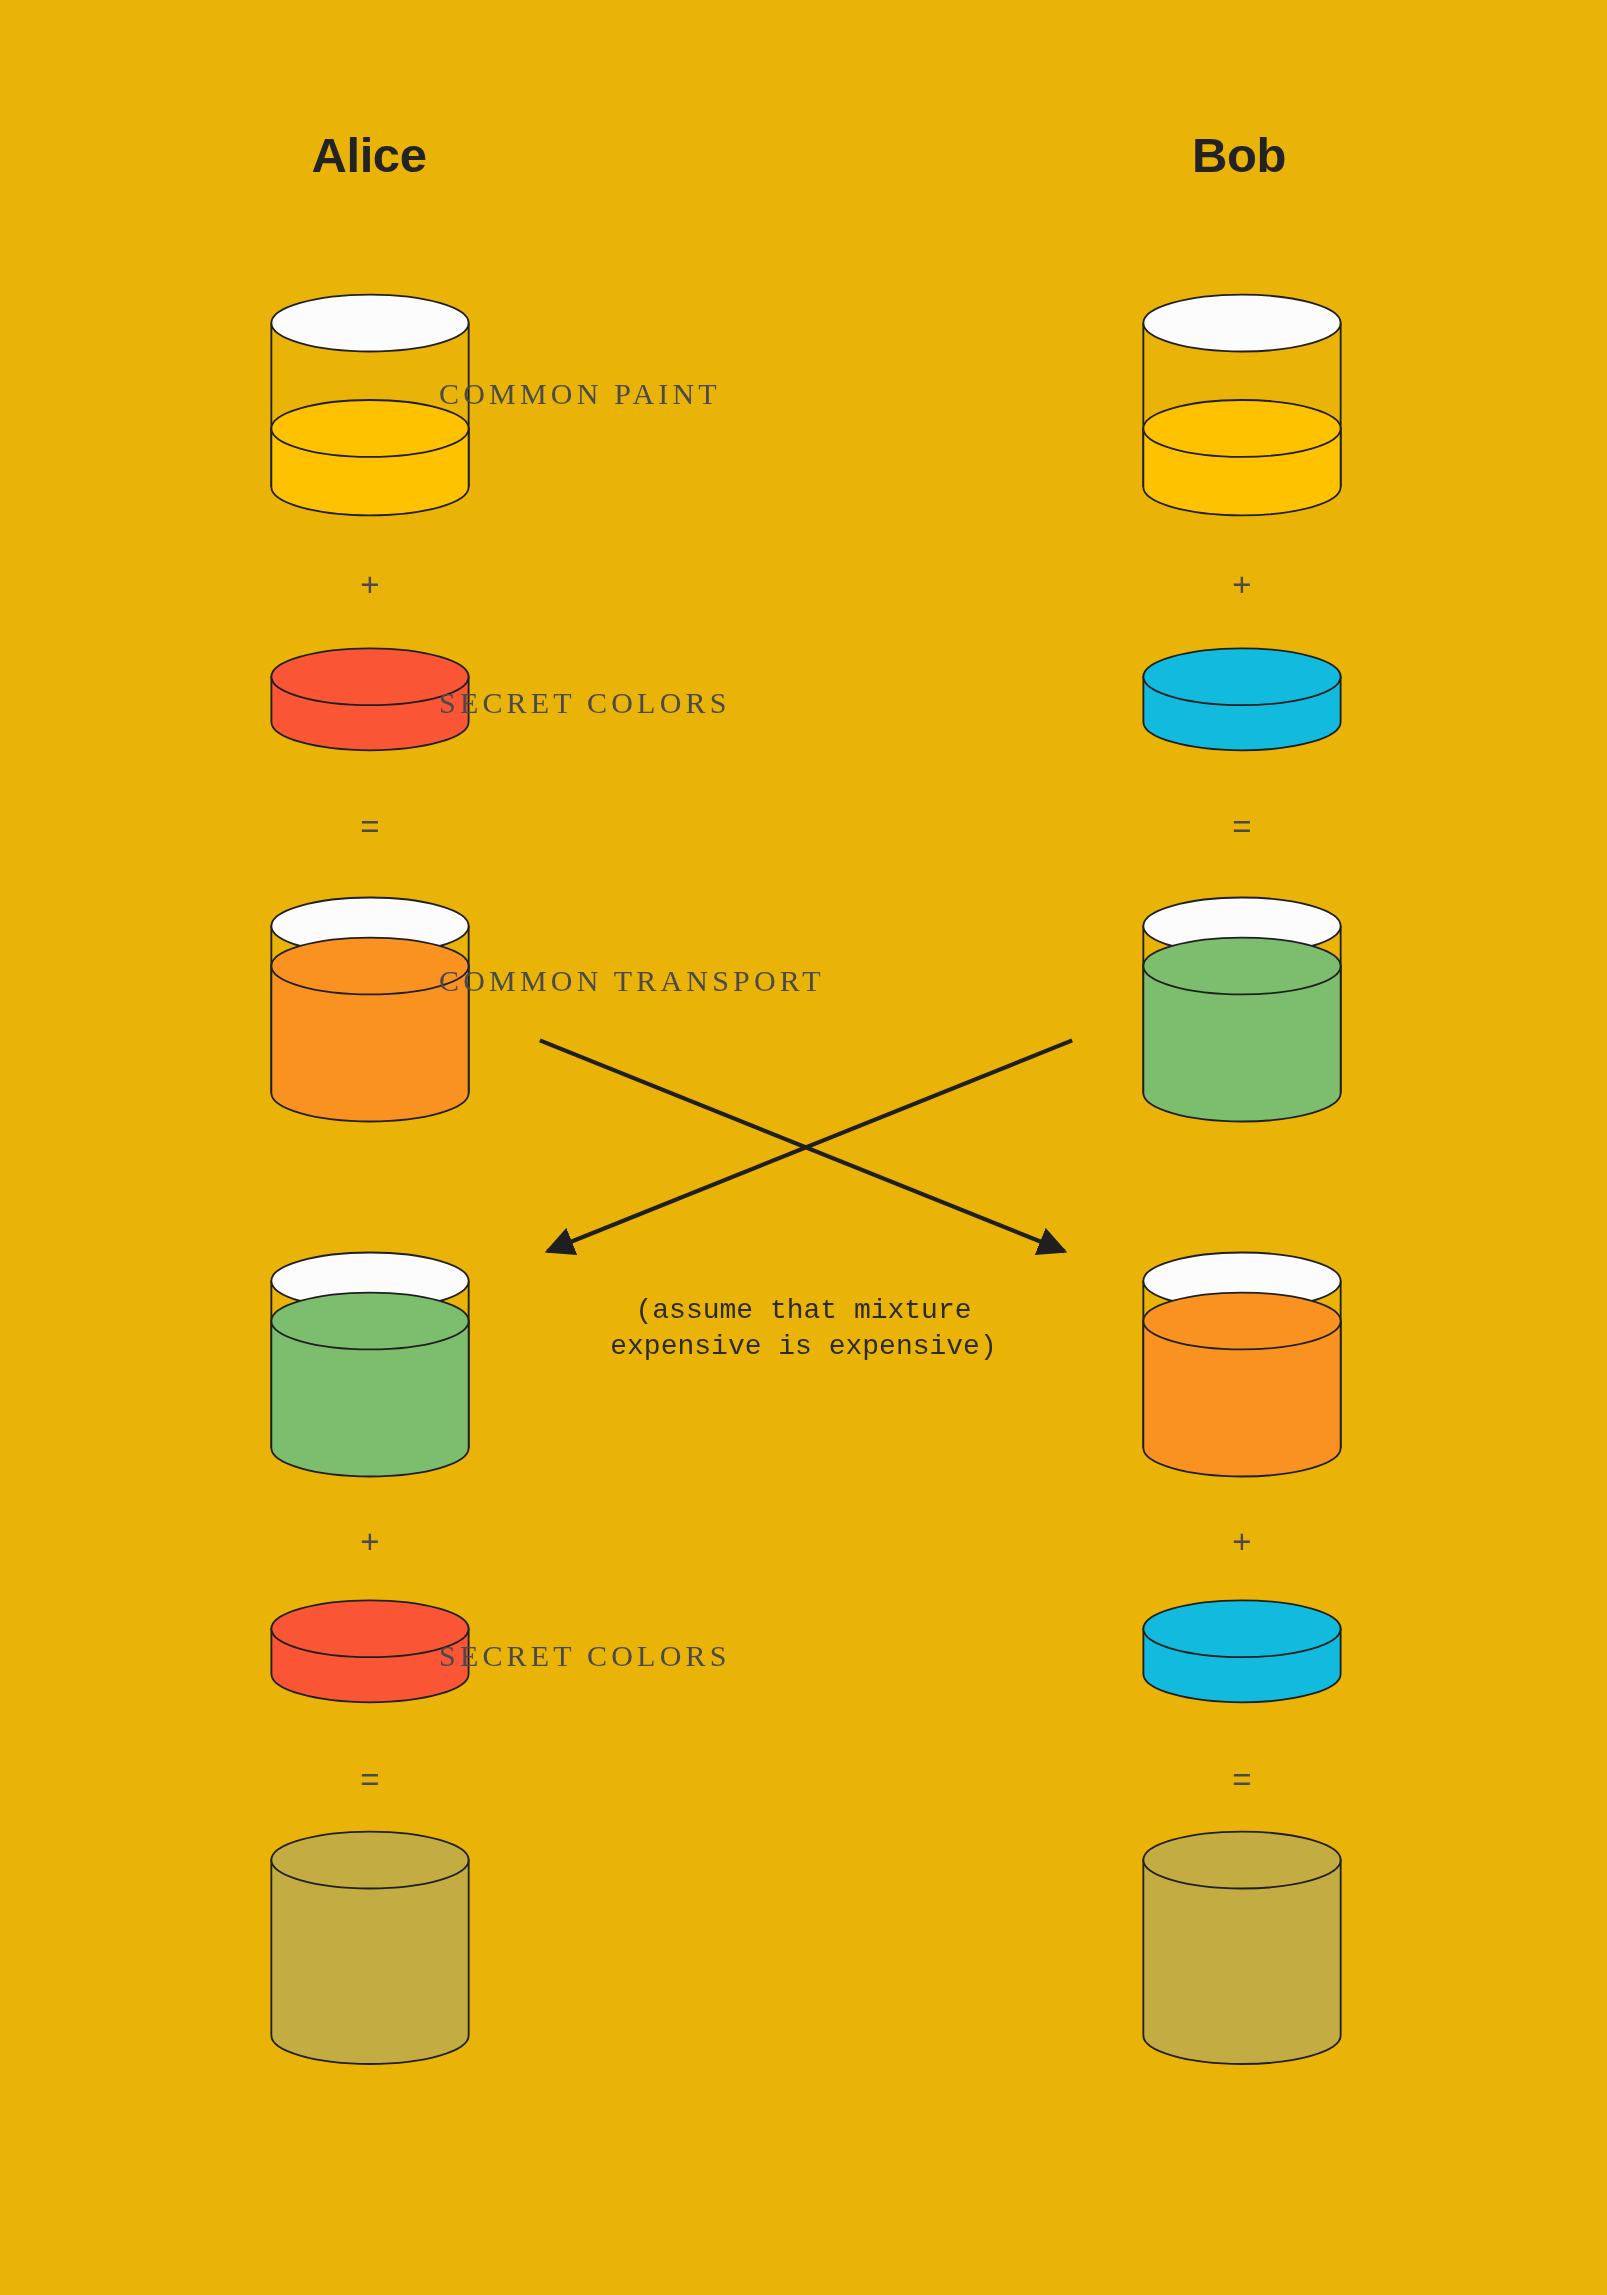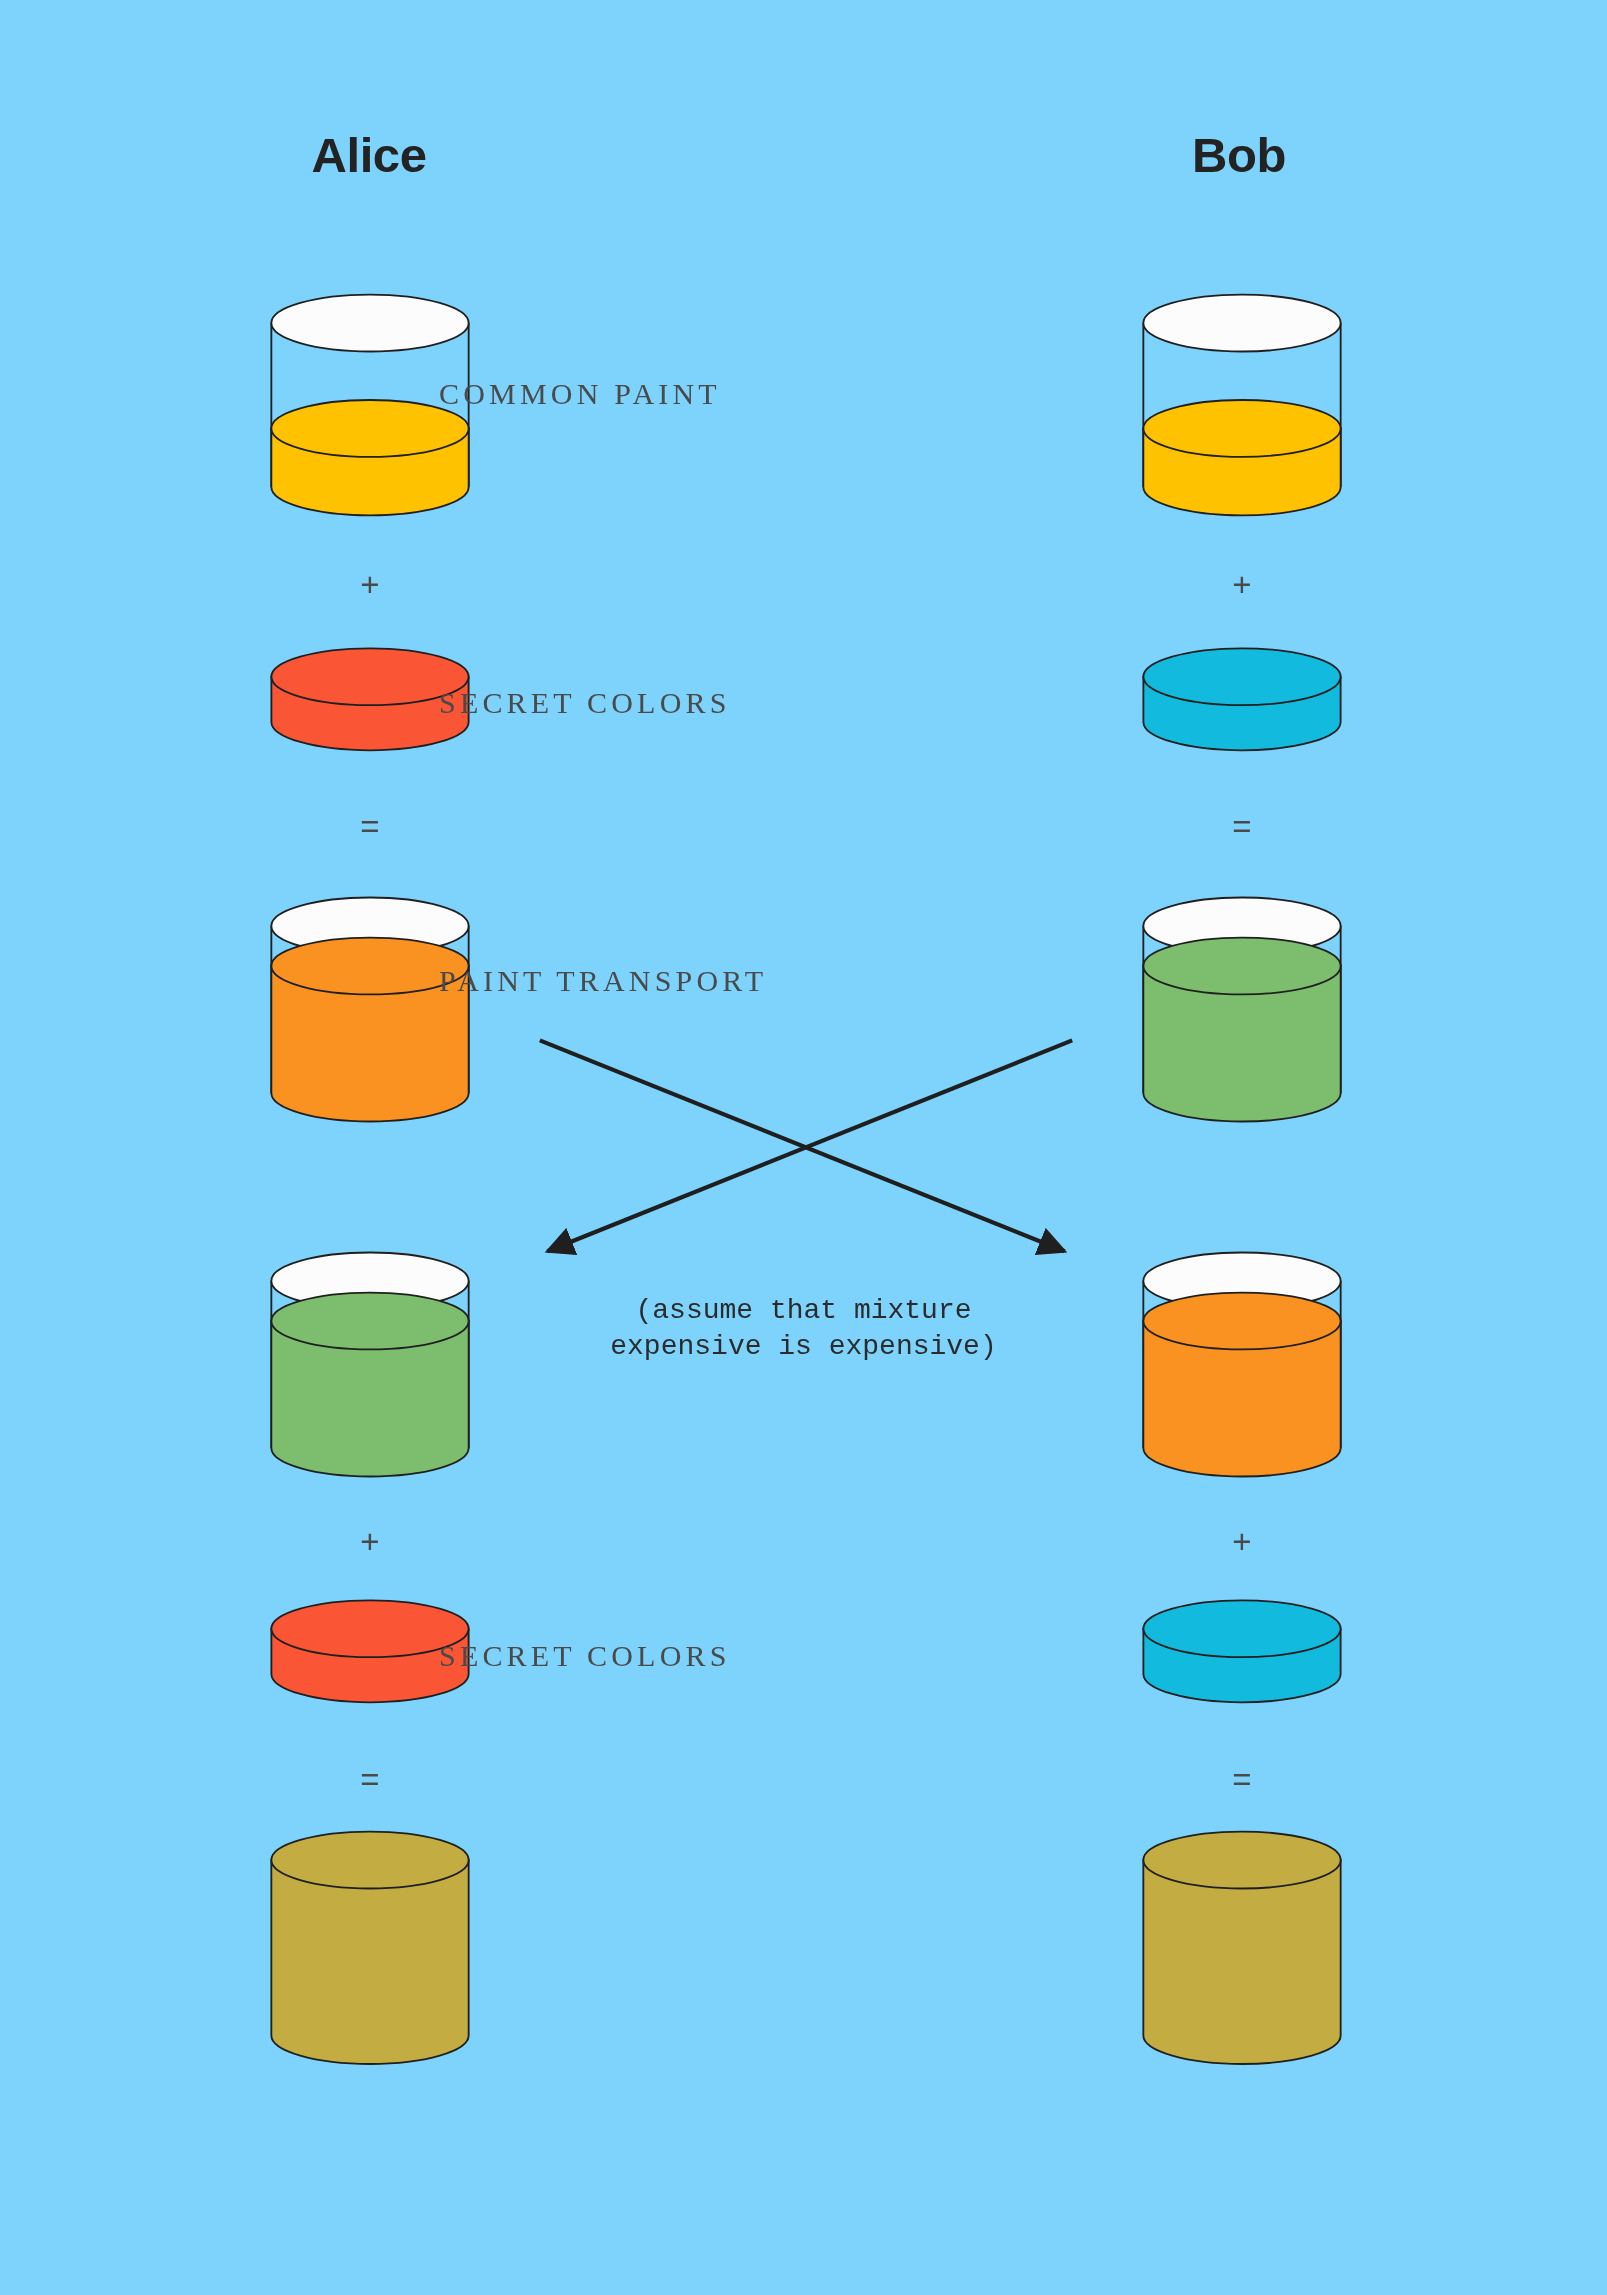--- a/index.html
+++ b/index.html
@@ -8,21 +8,21 @@
     background: #f6f6f5;
   }
   body {
     font-family: "Liberation Sans", sans-serif;
     -webkit-font-smoothing: antialiased;
   }
   #stage {
     position: relative;
     width: 1607px;
     height: 2295px;
-    background: #7dd3fc;
+    background: #eab308;
     overflow: hidden;
   }
   .col-header {
     position: absolute;
     font-family: "Liberation Sans", sans-serif;
     font-weight: bold;
     font-size: 49px;
     color: #232323;
     text-align: center;
     width: 352px;
@@ -136,21 +136,21 @@
   <div class="vessel" style="left:268px; top:894px;">
     <svg width="204" height="231" viewBox="0 0 244 276">
       <path d="M4,38 L4,238" fill="none" stroke="#1f1f1f" stroke-width="2.2"></path>
       <path d="M240,38 L240,238" fill="none" stroke="#1f1f1f" stroke-width="2.2"></path>
       <ellipse cx="122" cy="38" rx="118" ry="34" fill="#fcfcfc" stroke="#1f1f1f" stroke-width="2.2"></ellipse>
       <path d="M4,86 L4,238 A118,34 0 0 0 240,238 L240,86 Z" fill="#fa9222" stroke="#1f1f1f" stroke-width="2.2"></path>
       <ellipse cx="122" cy="86" rx="118" ry="34" fill="#fa9222" stroke="#1f1f1f" stroke-width="2.2"></ellipse>
     </svg>
   </div>
 
-  <div class="center-label" style="top:964px;">PAINT TRANSPORT</div>
+  <div class="center-label" style="top:964px;">COMMON TRANSPORT</div>
 
   <div class="vessel" style="left:1140px; top:894px;">
     <svg width="204" height="231" viewBox="0 0 244 276">
       <path d="M4,38 L4,238" fill="none" stroke="#1f1f1f" stroke-width="2.2"></path>
       <path d="M240,38 L240,238" fill="none" stroke="#1f1f1f" stroke-width="2.2"></path>
       <ellipse cx="122" cy="38" rx="118" ry="34" fill="#fcfcfc" stroke="#1f1f1f" stroke-width="2.2"></ellipse>
       <path d="M4,86 L4,238 A118,34 0 0 0 240,238 L240,86 Z" fill="#7cbe6e" stroke="#1f1f1f" stroke-width="2.2"></path>
       <ellipse cx="122" cy="86" rx="118" ry="34" fill="#7cbe6e" stroke="#1f1f1f" stroke-width="2.2"></ellipse>
     </svg>
   </div>

